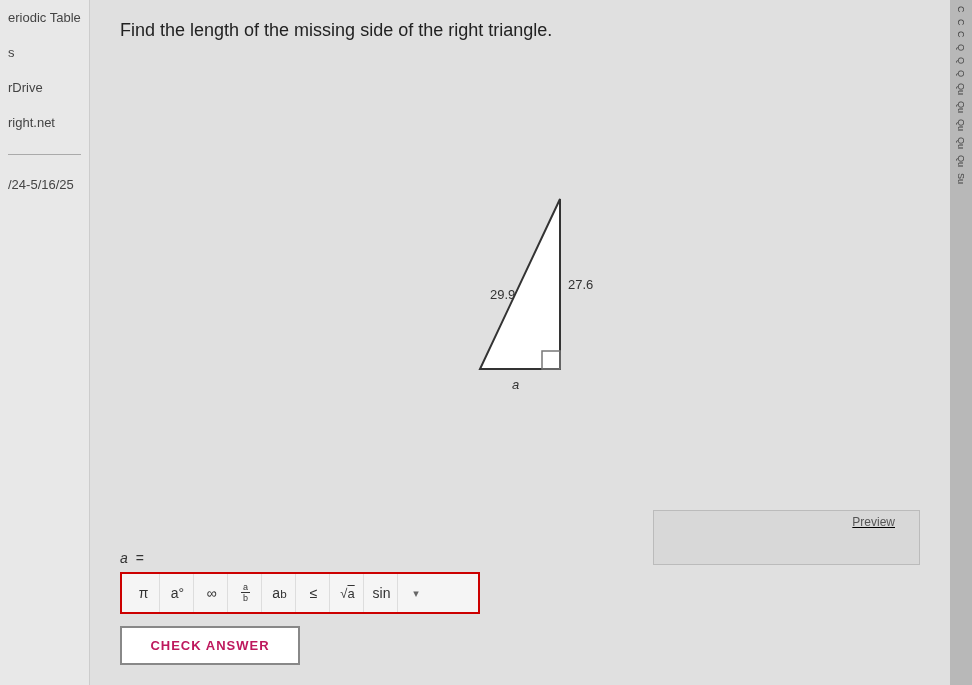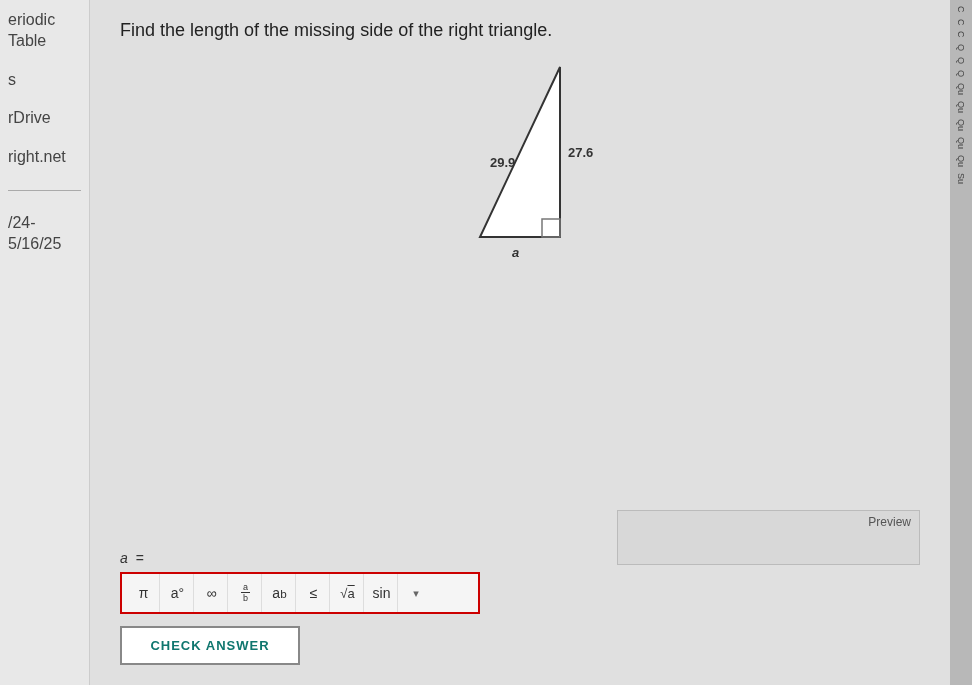--- a/index.html
+++ b/index.html
@@ -21,21 +21,21 @@
       display: flex;
       flex-direction: column;
       gap: 18px;
       font-size: 12px;
       color: #333;
     }
 
     .sidebar-item {
       cursor: pointer;
       color: #444;
-      font-size: 16px;
+      font-size: 13px;
       line-height: 1.3;
     }
 
     .sidebar-divider {
       border-top: 1px solid #aaa;
       margin: 4px 0;
     }
 
     
     .main-content {
@@ -51,24 +51,23 @@
       font-size: 18px;
       font-weight: normal;
       color: #222;
       margin-bottom: 16px;
     }
 
     
     .diagram-area {
       display: flex;
       justify-content: center;
-      align-items: flex-start;
+      align-items: center;
       flex: 1;
       position: relative;
-      font-weight: bold;
     }
 
     .triangle-container {
       position: relative;
       width: 200px;
       height: 220px;
     }
 
     .triangle-svg {
       width: 100%;
@@ -156,45 +155,46 @@
     .toolbar-arrow {
       font-size: 11px;
       color: #666;
     }
 
     
     .preview-box {
       position: absolute;
       right: 30px;
       bottom: 120px;
-      width: 303px;
+      width: 267px;
       height: 55px;
       background: #d8d8d8;
       border: 1px solid #bbb;
       display: flex;
       align-items: flex-start;
       justify-content: flex-end;
-      padding: 4px 8px;
+      padding: 4px 24px;
+      text-decoration: underline;
     }
 
     .preview-label {
       font-size: 12px;
       color: #555;
     }
 
     
     .check-answer-btn {
       background: white;
       border: 2px solid #888;
       padding: 10px 20px;
       font-size: 13px;
       font-weight: bold;
       letter-spacing: 1px;
       cursor: pointer;
-      color: #0f766e;
+      color: #be185d;
       width: 180px;
     }
 
     
     .right-panel {
       width: 22px;
       background: #b8b8b8;
       display: flex;
       flex-direction: column;
       align-items: center;

